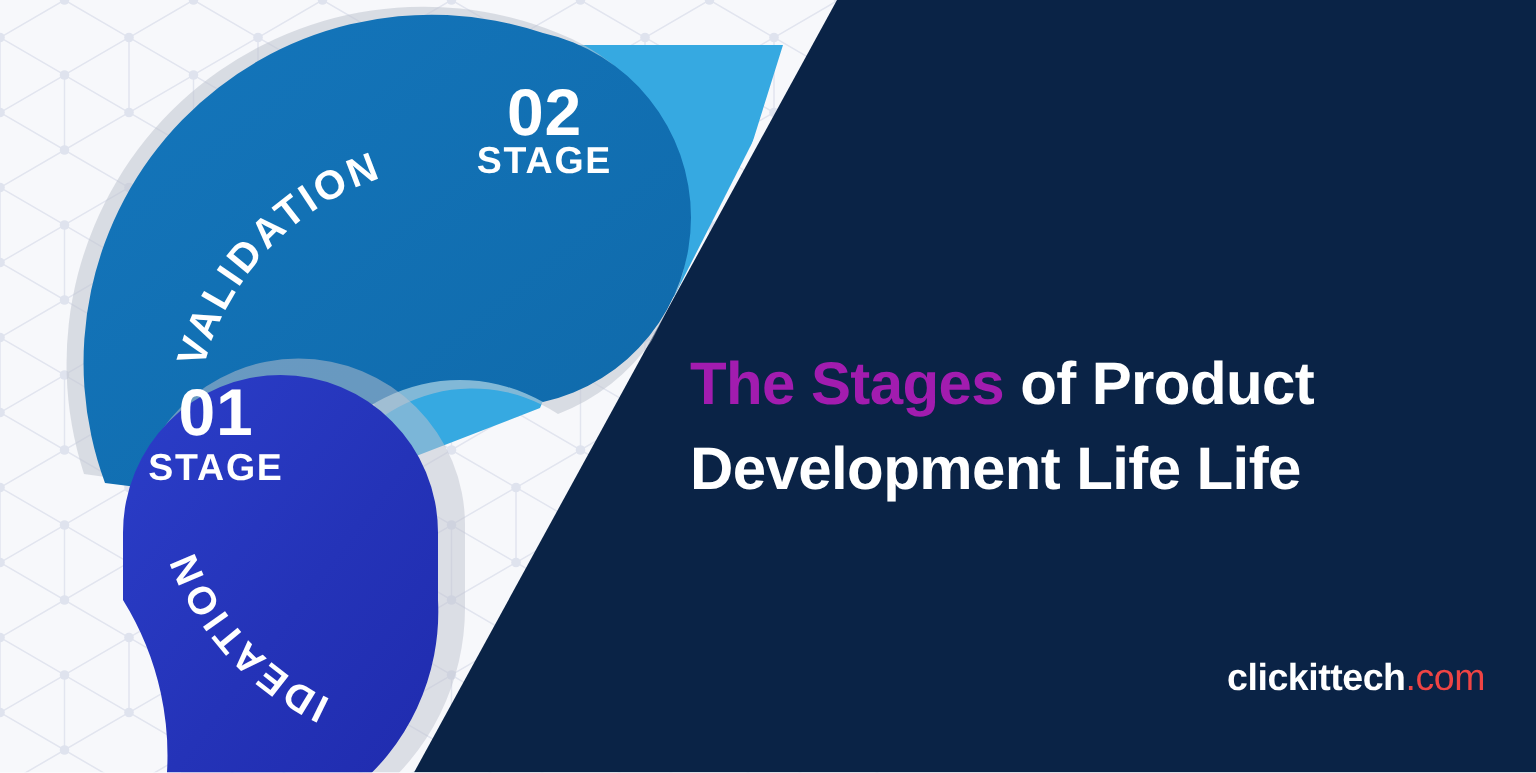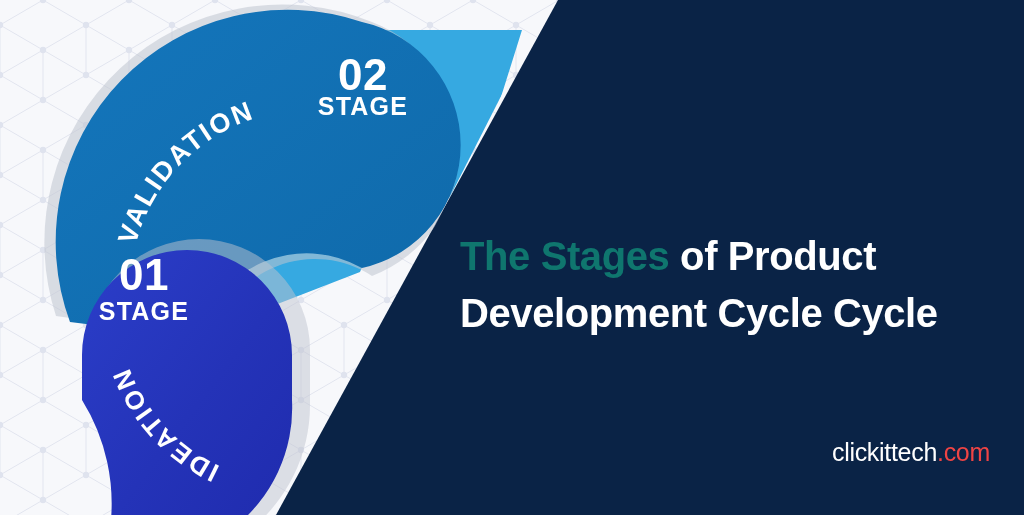--- a/index.html
+++ b/index.html
@@ -33,33 +33,33 @@
   }
   .heading-line {
     font-size: 40px;
     font-weight: bold;
     color: #ffffff;
     letter-spacing: -0.4px;
     line-height: 1.42;
     white-space: nowrap;
   }
   .heading-accent {
-    color: #0f766e;
+    color: #a21caf;
   }
   .logo-block {
     position: absolute;
     right: 34px;
     bottom: 48px;
     font-size: 25px;
     letter-spacing: -0.3px;
     color: #ffffff;
     white-space: nowrap;
   }
   .logo-name {
-    font-weight: normal;
+    font-weight: bold;
   }
   .logo-tld {
     font-weight: normal;
     color: #ef4444;
   }
   text.arc-label {
     fill: #ffffff;
     font-family: "Liberation Sans", sans-serif;
     font-weight: bold;
     letter-spacing: 2.2px;
@@ -199,20 +199,20 @@
         <text class="stage-word" x="144" y="320" text-anchor="middle">STAGE</text>
       </g>
 
     </g>
   </svg>
 
   <div class="heading-block">
     <div class="heading-line">
       <span class="heading-accent">The Stages</span><span> of Product</span>
     </div>
-    <div class="heading-line">Development Cycle Cycle</div>
+    <div class="heading-line">Development Life Life</div>
   </div>
 
   <div class="logo-block">
     <span class="logo-name">clickittech</span><span class="logo-tld">.com</span>
   </div>
 
 </div>
 
 </body></html>

